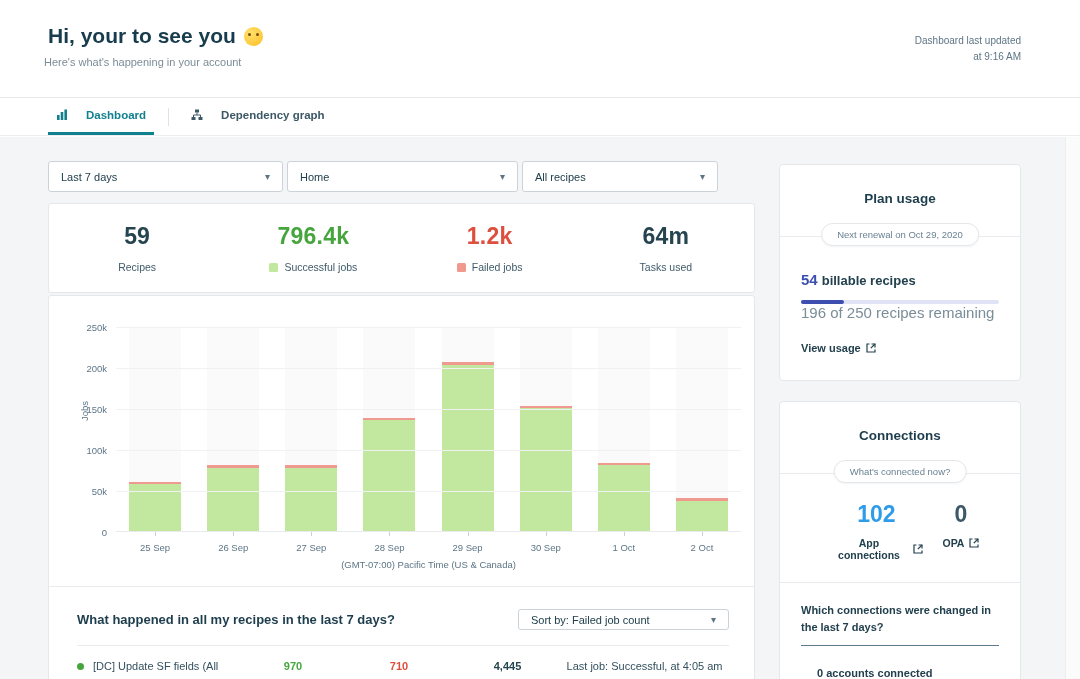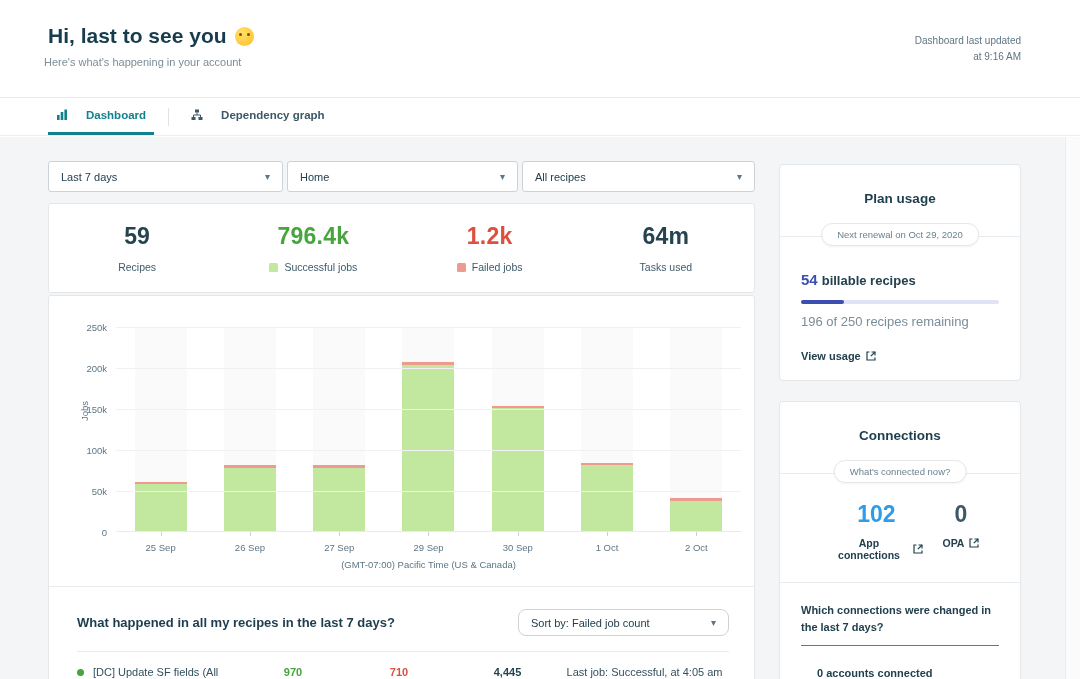--- a/index.html
+++ b/index.html
@@ -36,21 +36,21 @@
 
   .left-col { position:absolute; left:48px; top:24px; width:707px; }
   .card { background:#fff; border:1px solid #e5e8ea; border-radius:3px; }
 
   
   .filters { display:flex; gap:4px;border-radius:8px; }
   .select { height:31px; background:#fff; border:1px solid #ccd3d8; border-radius:3px;
             display:flex; align-items:center; justify-content:space-between;
             padding:0 12px; font-size:11px; color:#22404e; cursor:pointer; }
   .select .caret { color:#5d7585; font-size:10px; }
-  .select.w1 { width:235px; } .select.w2 { width:231px; } .select.w3 { width:233px; }
+  .select.w1 { width:235px; } .select.w2 { width:231px; } .select.w3 { width:196px; }
 
   
   .stats-card { margin-top:11px; height:90px; display:flex; align-items:center; }
   .stat { flex:1; text-align:center; }
   .stat-value { font-size:23px; font-weight:700; letter-spacing:.2px; }
   .stat-label { margin-top:11px; font-size:10.5px; color:#3f5b69;
                 display:flex; align-items:center; justify-content:center; gap:6px; }
   .legend-square { width:9px; height:9px; border-radius:1.5px; display:inline-block; }
 
   
@@ -72,21 +72,21 @@
   .xlabel { position:absolute; left:50%; transform:translateX(-50%); bottom:-22px;
             font-size:9.5px; color:#5d7585; white-space:nowrap; }
   .caption { position:absolute; left:67px; width:625px; top:263px; text-align:center;
              font-size:9.5px; color:#5d7585; }
   .chart-divider { position:absolute; left:0; right:0; top:290px; border-top:1px solid #e9ebed; }
 
   
   .recipes { position:absolute; left:0; right:0; top:291px; padding:22px 25px 0 28px; }
   .recipes-head { display:flex; align-items:center; justify-content:space-between; }
   .recipes-title { font-size:13px; font-weight:700; color:#1d3d4d; }
-  .sort-select { width:211px; height:27px;border-radius:8px; }
+  .sort-select { width:211px; height:21px; }
   .recipes-divider { margin-top:15px; border-top:1px solid #e9ebed; }
   .recipe-row { display:flex; align-items:center; margin-top:14px; font-size:11px; color:#33505e; }
   .dot { width:7px; height:7px; border-radius:50%; margin-right:9px; flex:0 0 auto; }
   .r-name { flex:0 0 150px; white-space:nowrap; overflow:hidden; }
   .r-num { flex:0 0 100px; text-align:center; font-weight:700; }
   .r-num.n2 { flex-basis:112px; } .r-num.n3 { flex-basis:105px; color:#25444f; }
   .r-last { flex:1; text-align:center; }
 
   
   .right-col { position:absolute; left:779px; top:27px; width:242px; }
@@ -95,21 +95,21 @@
   .pill-row { position:relative; margin:17px -21px 0; height:25px; }
   .pill-line { position:absolute; left:0; right:0; top:50%; border-top:1px solid #e9ebed; }
   .pill { position:absolute; left:50%; transform:translateX(-50%); top:0; background:#fff;
           border:1px solid #e4e7e9; border-radius:13px; padding:5px 15px; font-size:9.5px;
           color:#6a8292; white-space:nowrap; box-shadow:0 1px 2px rgba(20,40,60,.05); cursor:pointer; }
   .plan-card { height:217px; }
   .billable { margin-top:23px; font-size:13px; font-weight:700; color:#22404e; }
   .billable .num { color:#3c4fb1; font-size:15px; margin-right:4px; }
   .progress-track { margin-top:12px; height:4px; border-radius:2px; background:#e0e3f6; }
   .progress-fill { height:100%; border-radius:2px; background:#3c4fb1; }
-  .remaining { margin-top:10px; font-size:13px; color:#7b8d98; }
+  .remaining { font-size:15px; color:#7b8d98; }
   .view-usage { margin-top:21px; font-size:11px; font-weight:700; color:#22404e;
                 display:inline-flex; align-items:center; gap:5px; cursor:pointer; }
   .conn-card { margin-top:20px; height:300px; }
   .conn-numbers { display:flex; margin-top:16px;margin-left:29px; }
   .conn-cell { text-align:center; }
   .conn-cell.c1 { flex:0 0 55%; } .conn-cell.c2 { flex:0 0 45%; }
   .conn-value { font-size:23px; font-weight:700; }
   .conn-label { margin-top:9px; font-size:10.5px; font-weight:700; color:#22404e;
                 display:inline-flex; align-items:center; gap:5px; cursor:pointer; }
   .conn-divider { margin:21px -21px 0; border-top:1px solid #e9ebed; }
@@ -117,21 +117,21 @@
                    padding-bottom:9px; border-bottom:1px solid #5d7b8a; }
   .accounts { margin-top:21px; font-size:11px; font-weight:700; color:#22404e;margin-left:16px; }
 
   .ext-icon { flex:0 0 auto; }
 </style>
 </head>
 <body>
 
 <div class="header">
   <div class="greeting-row">
-    <span class="greeting">Hi, last to see you</span>
+    <span class="greeting">Hi, your to see you</span>
     <span class="emoji"></span>
   </div>
   <div class="subtitle">Here's what's happening in your account</div>
   <div class="last-updated">
     <div>Dashboard last updated</div>
     <div>at 9:16 AM</div>
   </div>
 </div>
 
 <div class="tabbar">
@@ -229,20 +229,29 @@
               <div class="xlabel">26 Sep</div>
             </div>
             <div class="chart-col">
               <div class="col-bg"></div>
               <div class="bar-stack">
                 <div class="bar-fail" style="background: rgb(240, 153, 143); height: 2.5px;"></div>
                 <div class="bar-ok" style="background: rgb(194, 231, 159); height: 63.14px;"></div>
               </div>
               <div class="xtick-mark"></div>
               <div class="xlabel">27 Sep</div>
+            </div>
+            <div class="chart-col">
+              <div class="col-bg"></div>
+              <div class="bar-stack">
+                <div class="bar-fail" style="background: rgb(240, 153, 143); height: 2.5px;"></div>
+                <div class="bar-ok" style="background: rgb(194, 231, 159); height: 110.7px;"></div>
+              </div>
+              <div class="xtick-mark"></div>
+              <div class="xlabel">28 Sep</div>
             </div>
             <div class="chart-col">
               <div class="col-bg"></div>
               <div class="bar-stack">
                 <div class="bar-fail" style="background: rgb(240, 153, 143); height: 2.5px;"></div>
                 <div class="bar-ok" style="background: rgb(194, 231, 159); height: 166.46px;"></div>
               </div>
               <div class="xtick-mark"></div>
               <div class="xlabel">29 Sep</div>
             </div>

